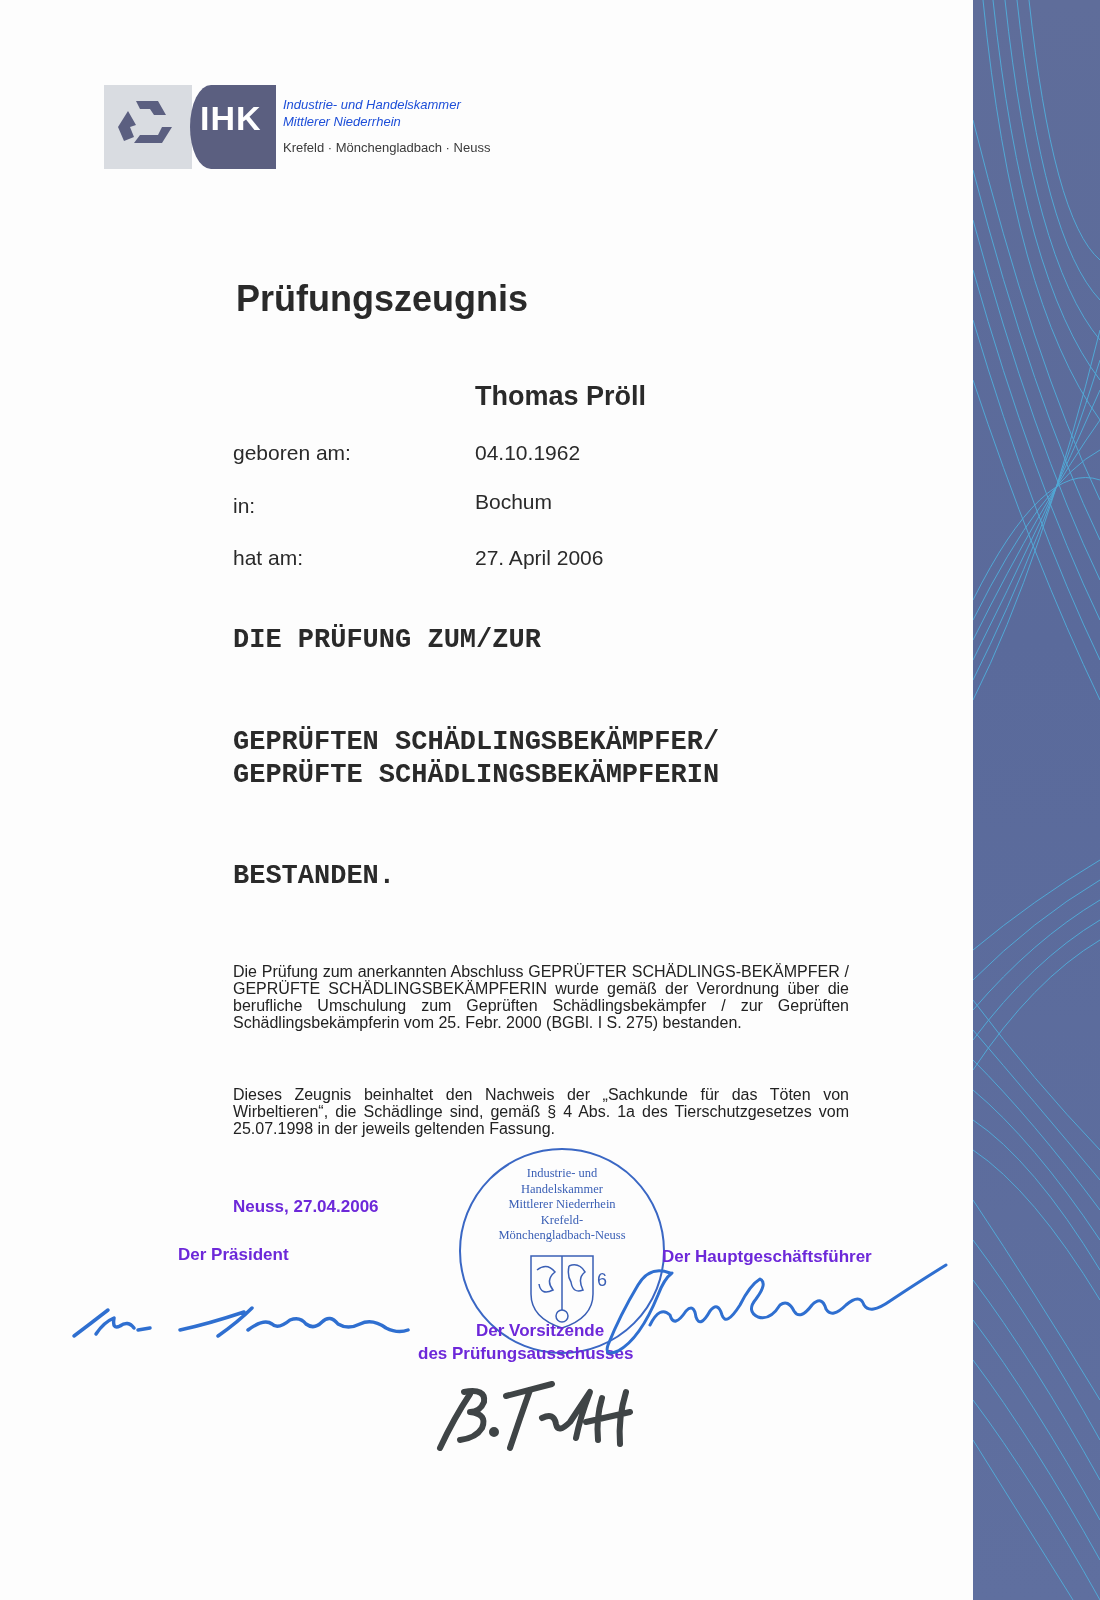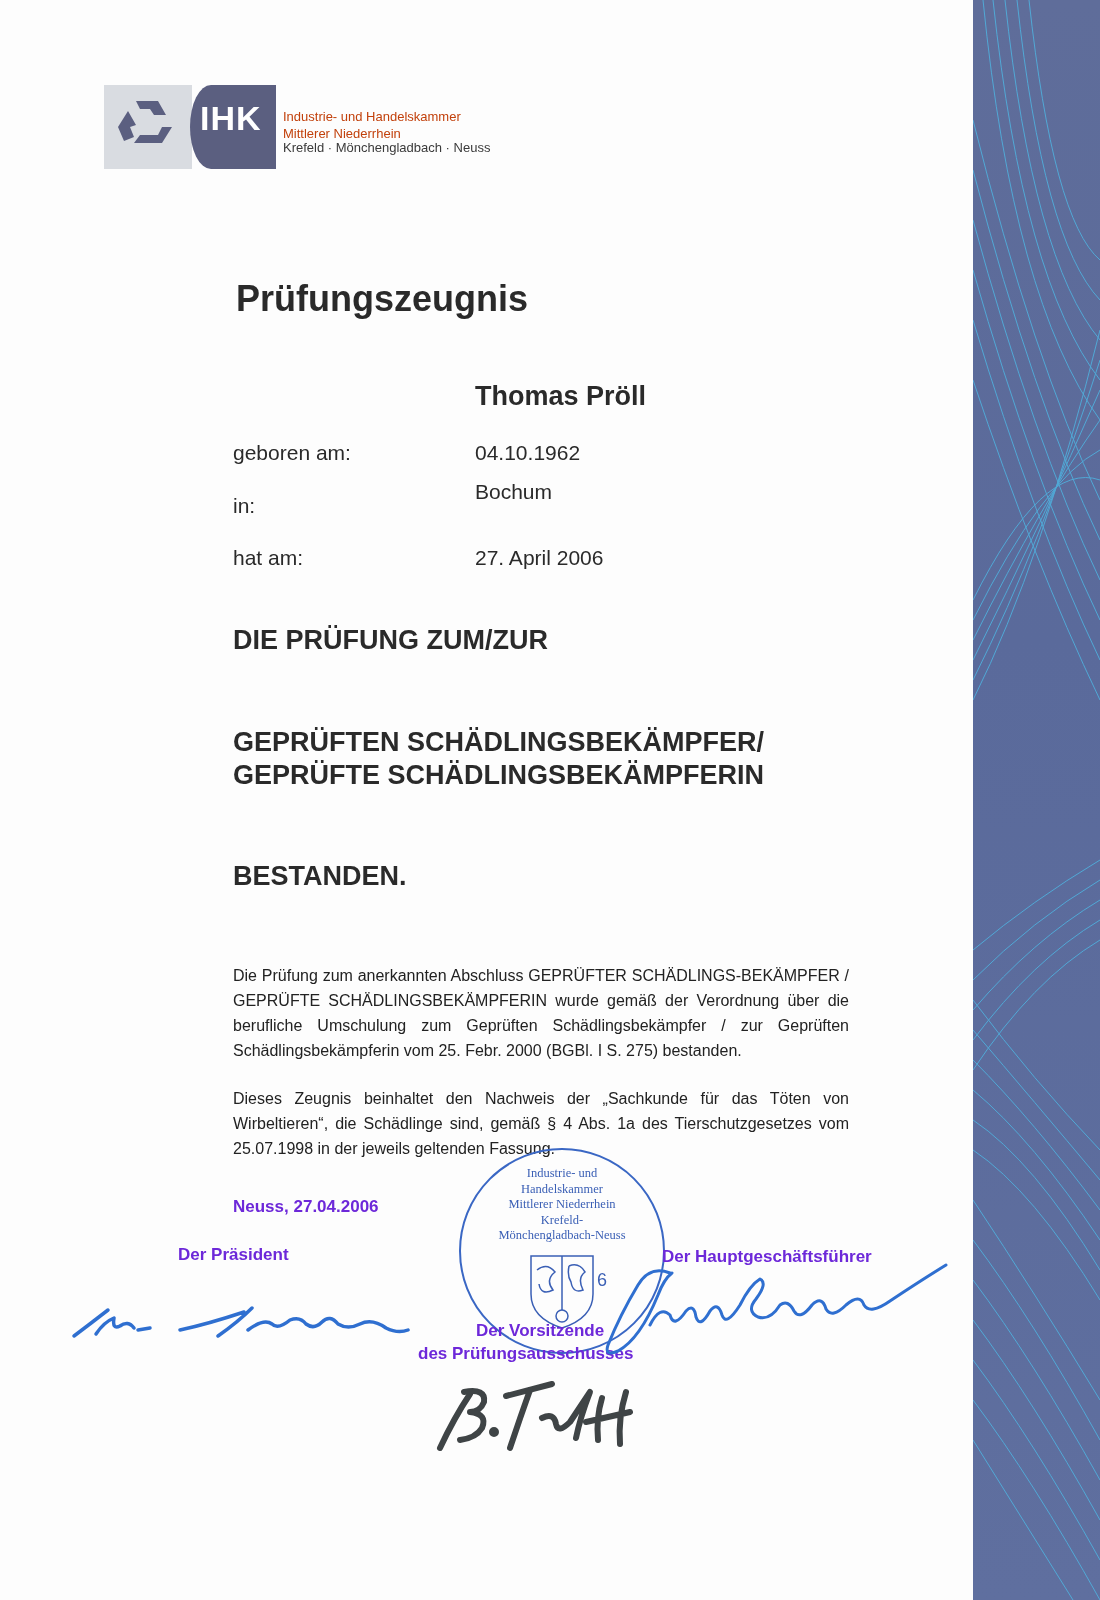--- a/index.html
+++ b/index.html
@@ -17,30 +17,30 @@
     overflow: hidden;
   }
   .stripe svg { position: absolute; left: 0; top: 0; }
   
   .logo { position: absolute; left: 104px; top: 85px; width: 172px; height: 84px; }
   .logo-left { position: absolute; left: 0; top: 0; width: 88px; height: 84px; background: #d9dce1; }
   .logo-right { position: absolute; left: 86px; top: 0; width: 86px; height: 84px; background: #5b5f80;
     border-top-left-radius: 42px 84px; border-bottom-left-radius: 42px 84px; }
   .logo-ihk { position: absolute; left: 96px; top: 14px; font-weight: bold; font-size: 34px; color: #ffffff; letter-spacing: 1px; }
   .logo-mark { position: absolute; left: 10px; top: 12px; }
-  .org-name { position: absolute; left: 283px; top: 108px; font-size: 13px; line-height: 17px; color: #c2410c; }
+  .org-name { position: absolute; left: 283px; top: 96px; font-size: 13px; line-height: 17px; color: #1d4ed8; font-style: italic; }
   .org-name .l2 { font-weight: normal; }
   .org-city { position: absolute; left: 283px; top: 140px; font-size: 13px; color: #3a3a3a; }
   
   .title { left: 236px; top: 278px; font-size: 36px; font-weight: bold; color: #2a2a2a; }
   .name { left: 475px; top: 381px; font-size: 27px; font-weight: bold; color: #2a2a2a; }
   .lbl { left: 233px; font-size: 21px; color: #2a2a2a; }
   .val { left: 475px; font-size: 21px; color: #2a2a2a; }
-  .h2 { left: 233px; font-size: 27px; font-weight: bold; color: #2a2a2a; }
-  .para { left: 233px; width: 616px; font-size: 16px; line-height: 25px; text-align: justify; color: #222; }
+  .h2 { left: 233px; font-size: 27px; font-weight: bold; color: #2a2a2a; font-family: Liberation Mono, monospace; }
+  .para { left: 233px; width: 616px; font-size: 16px; line-height: 17px; text-align: justify; color: #222; }
   .small { font-size: 17px; color: #6d28d9; font-weight: bold; }
   
   .stamp { position: absolute; left: 459px; top: 1148px; width: 202px; height: 202px;
     border: 2px solid #3a67c4; border-radius: 50%; }
   .stamp-text { position: absolute; left: 0; top: 16px; width: 202px; text-align: center;
     font-family: "Liberation Serif", serif; font-size: 12.5px; line-height: 15.5px; color: #3a5fb5; }
   .stamp-num { position: absolute; left: 136px; top: 120px; font-size: 18px; color: #3a5fb5; }
   .sig { position: absolute; }
 </style>
 </head>
@@ -105,21 +105,21 @@
   <div class="l2">Mittlerer Niederrhein</div>
 </div>
 <div class="org-city">Krefeld · Mönchengladbach · Neuss</div>
 
 <div class="abs title">Prüfungszeugnis</div>
 <div class="abs name">Thomas Pröll</div>
 
 <div class="abs lbl" style="top:441px">geboren am:</div>
 <div class="abs val" style="top:441px">04.10.1962</div>
 <div class="abs lbl" style="top:494px">in:</div>
-<div class="abs val" style="top:480px">Bochum</div>
+<div class="abs val" style="top:490px">Bochum</div>
 <div class="abs lbl" style="top:546px">hat am:</div>
 <div class="abs val" style="top:546px">27. April 2006</div>
 
 <div class="abs h2" style="top:625px">DIE PRÜFUNG ZUM/ZUR</div>
 <div class="abs h2" style="top:727px">GEPRÜFTEN SCHÄDLINGSBEKÄMPFER/</div>
 <div class="abs h2" style="top:760px">GEPRÜFTE SCHÄDLINGSBEKÄMPFERIN</div>
 <div class="abs h2" style="top:861px">BESTANDEN.</div>
 
 <div class="abs para" style="top:963px">Die Prüfung zum anerkannten Abschluss GEPRÜFTER SCHÄDLINGS-BEKÄMPFER / GEPRÜFTE SCHÄDLINGSBEKÄMPFERIN wurde gemäß der Verordnung über die berufliche Umschulung zum Geprüften Schädlingsbekämpfer / zur Geprüften Schädlingsbekämpferin vom 25. Febr. 2000 (BGBl. I S. 275) bestanden.</div>
 <div class="abs para" style="top:1086px">Dieses Zeugnis beinhaltet den Nachweis der „Sachkunde für das Töten von Wirbeltieren“, die Schädlinge sind, gemäß § 4 Abs. 1a des Tierschutzgesetzes vom 25.07.1998 in der jeweils geltenden Fassung.</div>

